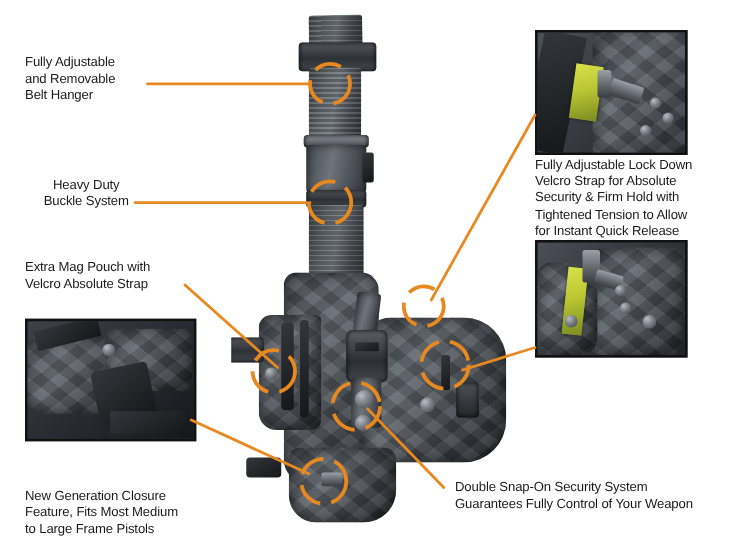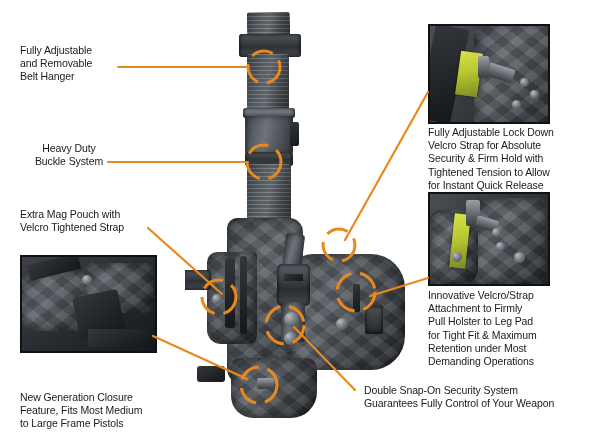--- a/index.html
+++ b/index.html
@@ -199,35 +199,29 @@
   </svg>
 
   <div class="callout-text" style="left:20px; top:44px; width:130px;">Fully Adjustable
 and Removable
 Belt Hanger</div>
 
   <div class="callout-text" style="left:4px; top:142px; width:130px;text-align:center;">Heavy Duty
 Buckle System</div>
 
   <div class="callout-text" style="left:20px; top:208px; width:160px;">Extra Mag Pouch with
-Velcro Tightened Strap</div>
+Velcro Absolute Strap</div>
 
   <div class="callout-text" style="left:20px; top:352px; width:170px;margin-top:39px;">New Generation Closure
 Feature, Fits Most Medium
 to Large Frame Pistols</div>
 
   <div class="callout-text" style="left:428px; top:126px; width:168px;">Fully Adjustable Lock Down
 Velcro Strap for Absolute
 Security &amp; Firm Hold with
 Tightened Tension to Allow
 for Instant Quick Release</div>
 
-  <div class="callout-text" style="left:428px; top:289px; width:168px;">Innovative Velcro/Strap
-Attachment to Firmly
-Pull Holster to Leg Pad
-for Tight Fit &amp; Maximum
-Retention under Most
-Demanding Operations</div>
 
   <div class="callout-text" style="left:364px; top:384px; width:236px;">Double Snap-On Security System
 Guarantees Fully Control of Your Weapon</div>
 
 </div>
 
 </body></html>

